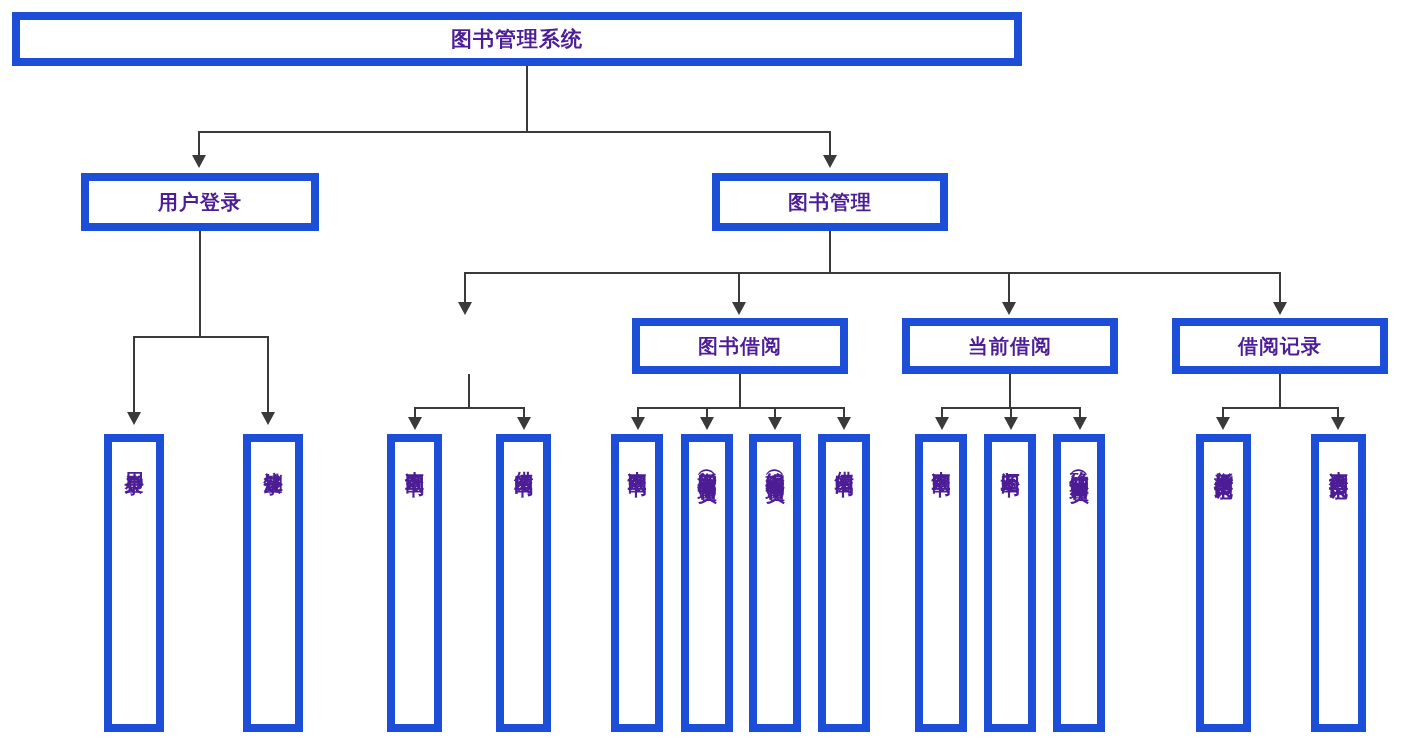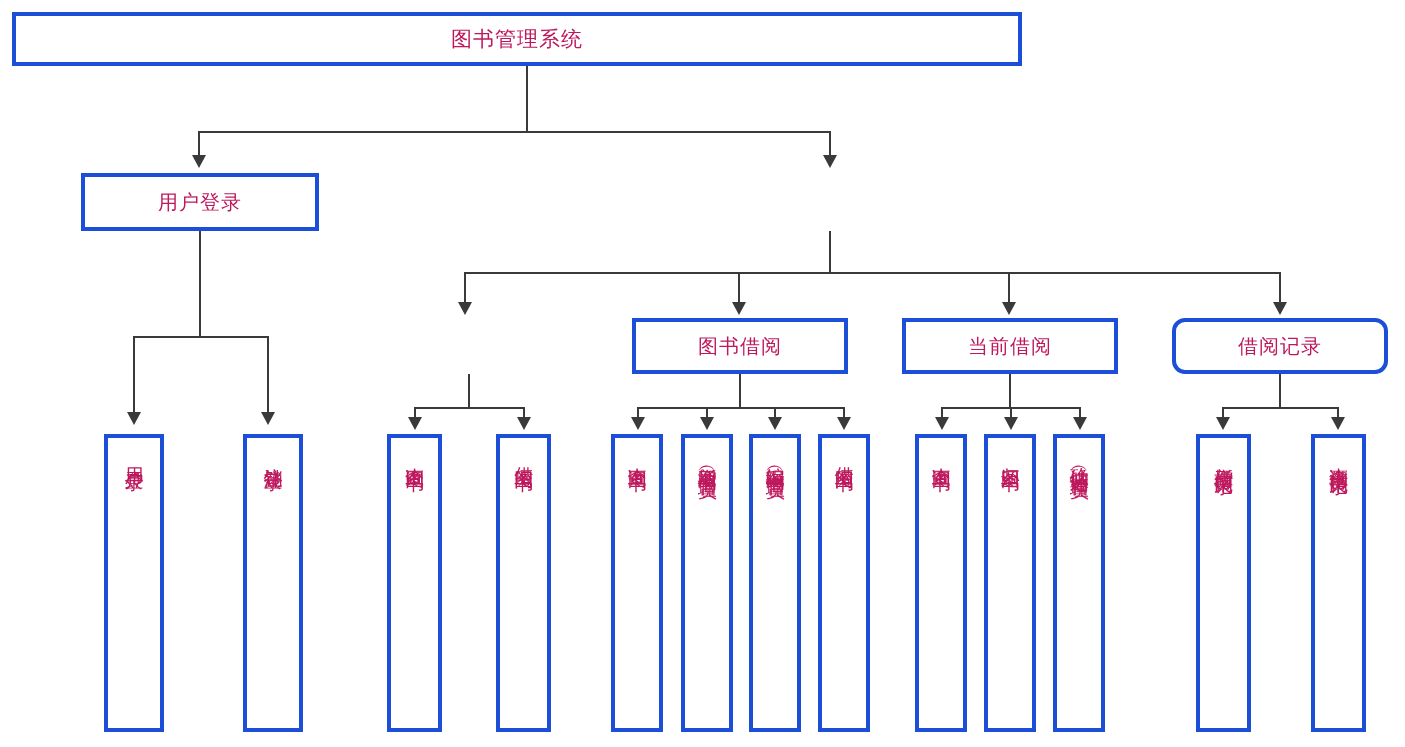--- a/index.html
+++ b/index.html
@@ -13,26 +13,27 @@
     width:1405px;
     height:747px;
     background:#ffffff;
     overflow:hidden;
   }
   
   .node{
     position:absolute;
     box-sizing:border-box;
     background:#ffffff;
-    border:4px solid #1d4ed8;
+    border:8px solid #1d4ed8;
     display:flex;
     align-items:center;
     justify-content:center;
-    color:#be185d;
+    color:#4c1d95;
     letter-spacing:1px;
+    font-weight:bold;
   }
   .node.horiz{
     font-size:20px;
     line-height:1.2;
     white-space:nowrap;
   }
   .node.root{
     font-size:21px;
   }
   
@@ -92,20 +93,23 @@
 
   <div class="ln v" style="left:198px;top:131px;height:28px;"></div>
   <div class="arrow" style="left:192px;top:155px;"></div>
   <div class="ln v" style="left:829px;top:131px;height:28px;"></div>
   <div class="arrow" style="left:823px;top:155px;"></div>
 
   <div class="node horiz" style="left:81px;top:173px;width:238px;height:58px;">
     <span>用户登录</span>
   </div>
 
+  <div class="node horiz" style="left:712px;top:173px;width:236px;height:58px;">
+    <span>图书管理</span>
+  </div>
 
   <div class="ln v" style="left:199px;top:231px;height:106px;"></div>
   <div class="ln h" style="left:133px;top:336px;width:134px;"></div>
   <div class="ln v" style="left:133px;top:336px;height:78px;"></div>
   <div class="arrow" style="left:127px;top:412px;"></div>
   <div class="ln v" style="left:267px;top:336px;height:78px;"></div>
   <div class="arrow" style="left:261px;top:412px;"></div>
 
   <div class="ln v" style="left:829px;top:231px;height:42px;"></div>
   <div class="ln h" style="left:464px;top:272px;width:816px;"></div>
@@ -117,21 +121,21 @@
   <div class="arrow" style="left:1002px;top:302px;"></div>
   <div class="ln v" style="left:1279px;top:272px;height:32px;"></div>
   <div class="arrow" style="left:1273px;top:302px;"></div>
 
   <div class="node horiz" style="left:632px;top:318px;width:216px;height:56px;">
     <span>图书借阅</span>
   </div>
   <div class="node horiz" style="left:902px;top:318px;width:216px;height:56px;">
     <span>当前借阅</span>
   </div>
-  <div class="node horiz" style="left:1172px;top:318px;width:216px;height:56px;border-radius:13px;">
+  <div class="node horiz" style="left:1172px;top:318px;width:216px;height:56px;">
     <span>借阅记录</span>
   </div>
 
   <div class="ln v" style="left:468px;top:374px;height:34px;"></div>
   <div class="ln h" style="left:414px;top:407px;width:110px;"></div>
   <div class="ln v" style="left:414px;top:407px;height:12px;"></div>
   <div class="arrow" style="left:408px;top:417px;"></div>
   <div class="ln v" style="left:523px;top:407px;height:12px;"></div>
   <div class="arrow" style="left:517px;top:417px;"></div>
 

